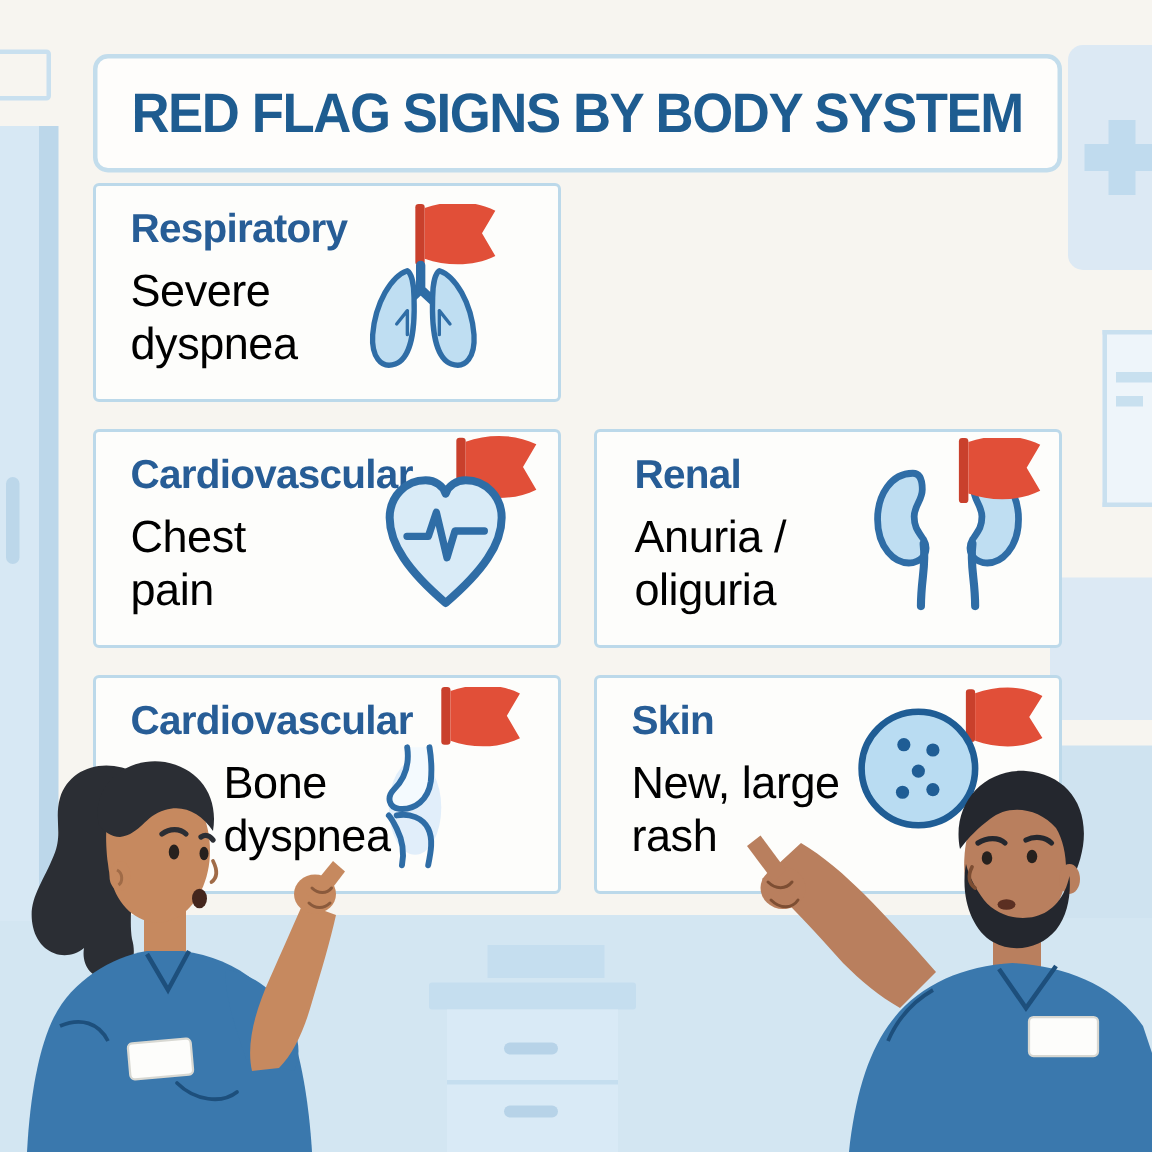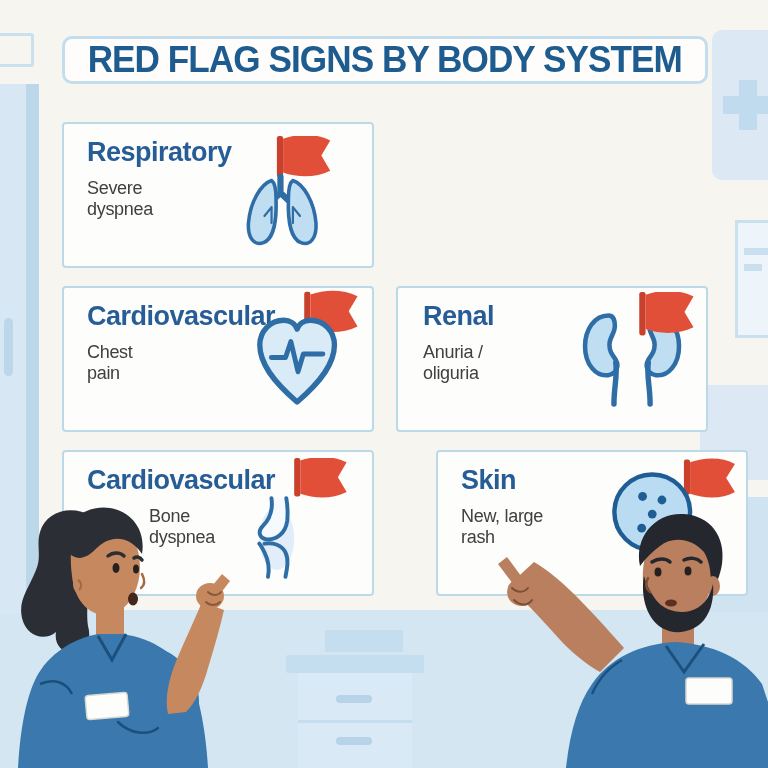--- a/index.html
+++ b/index.html
@@ -23,39 +23,39 @@
   .window-r{position:absolute;left:700px;top:385px;width:68px;height:95px;background:#dce9f4;z-index:1;}
   .wainscot-r{position:absolute;left:690px;top:497px;width:78px;height:115px;background:#cfe3f0;z-index:1;}
   .cab-box{position:absolute;left:325px;top:630px;width:78px;height:22px;background:#c5deef;z-index:1;}
   .cab-top{position:absolute;left:286px;top:655px;width:138px;height:18px;background:#c5deef;border-radius:2px;z-index:1;}
   .cab-body{position:absolute;left:298px;top:673px;width:114px;height:95px;background:#d9eaf6;z-index:1;}
   .cab-div{position:absolute;left:298px;top:720px;width:114px;height:3px;background:#c5deef;z-index:1;}
   .cab-h1{position:absolute;left:336px;top:695px;width:36px;height:8px;border-radius:4px;background:#b7d3e8;z-index:1;}
   .cab-h2{position:absolute;left:336px;top:737px;width:36px;height:8px;border-radius:4px;background:#b7d3e8;z-index:1;}
   
   .title-box{
-    position:absolute;left:62px;top:36px;width:646px;height:48px;z-index:2;
+    position:absolute;left:62px;top:36px;width:646px;height:79px;z-index:2;
     background:#fefdfb;border:3px solid #c3ddec;border-radius:10px;
     display:flex;align-items:center;justify-content:center;box-sizing:border-box;
   }
   .title-text{
     color:#1e5c90;font-size:37px;font-weight:bold;letter-spacing:-1px;
     transform:scaleX(0.95);white-space:nowrap;
   }
   
   .card{
     position:absolute;width:312px;height:146px;z-index:2;box-sizing:border-box;
     background:#fdfdfb;border:2.5px solid #bcd9ea;border-radius:4px;
     padding:13px 0 0 23px;
   }
   .c1{left:62px;top:122px;} .c2{left:396px;top:122px;}
   .c3{left:62px;top:286px;} .c4{left:396px;top:286px;padding-left:25px;}
-  .c5{left:62px;top:450px;} .c6{left:396px;top:450px;margin-left:40px;}
+  .c5{left:62px;top:450px;} .c6{left:396px;top:450px;}
   .card-title{color:#275d96;font-size:27px;font-weight:bold;letter-spacing:-0.5px;margin-bottom:10px;}
-  .card-sign{color:#404040;font-size:18px;line-height:1.15;letter-spacing:-0.3px;}
+  .card-sign{color:#000000;font-size:30px;line-height:1.15;letter-spacing:-0.3px;}
   .c5 .card-sign{margin-left:62px;}
   .card-icon{position:absolute;z-index:1;}
   .c1 .card-icon{top:12px;right:16px;width:120px;}
   .c2 .card-icon{top:6px;right:6px;width:120px;}
   .c3 .card-icon{top:2px;right:10px;width:120px;}
   .c4 .card-icon{top:4px;right:8px;width:122px;}
   .c5 .card-icon{top:6px;right:14px;width:118px;}
   .c6 .card-icon{top:4px;right:4px;width:132px;}
   
   .person{position:absolute;z-index:3;}

